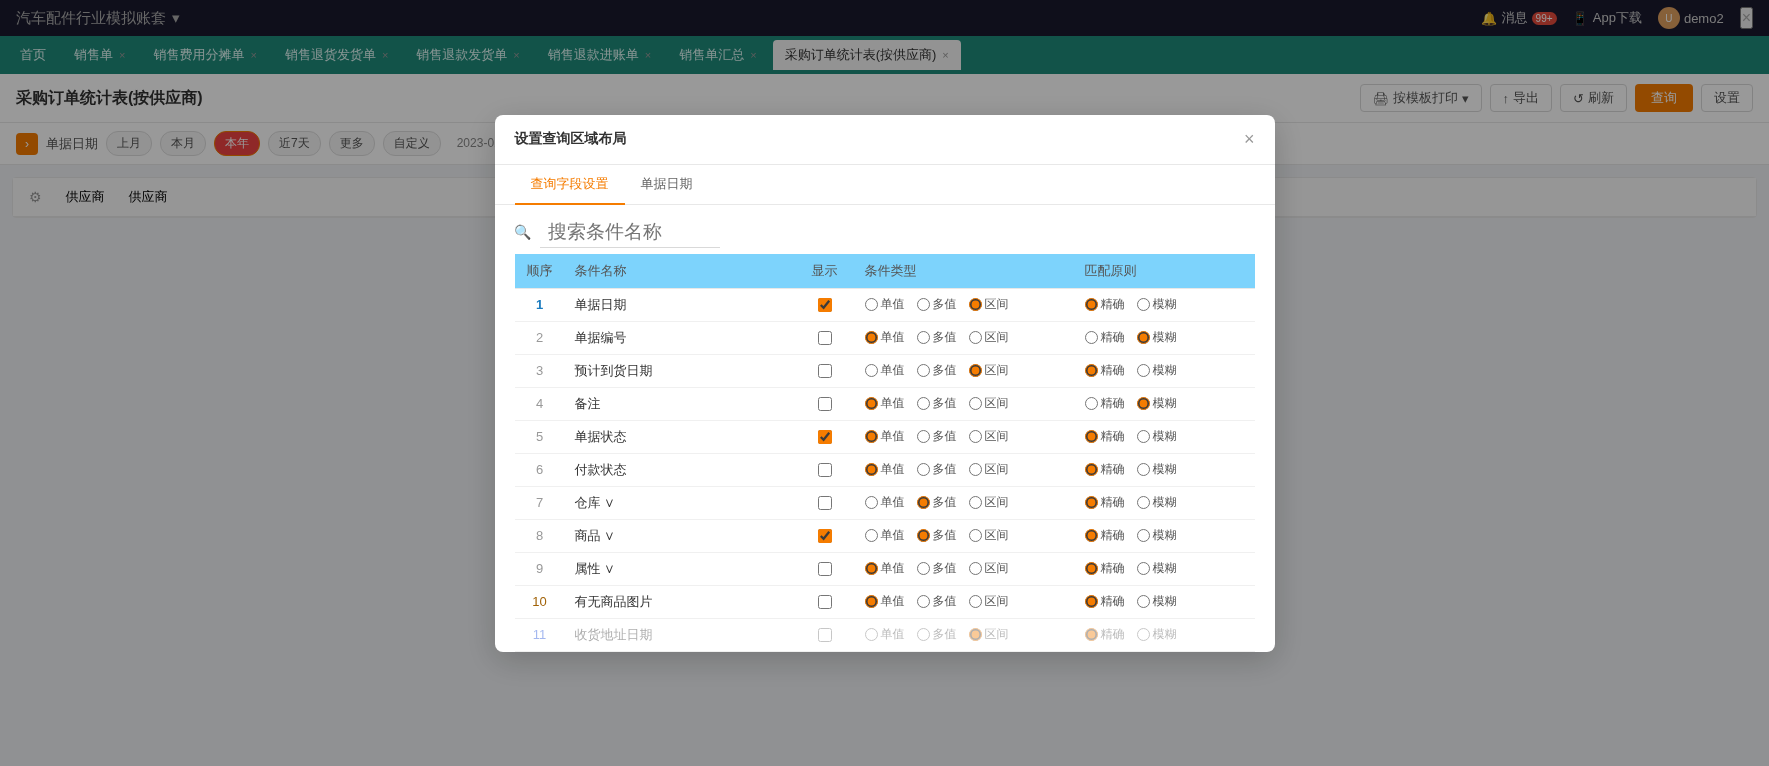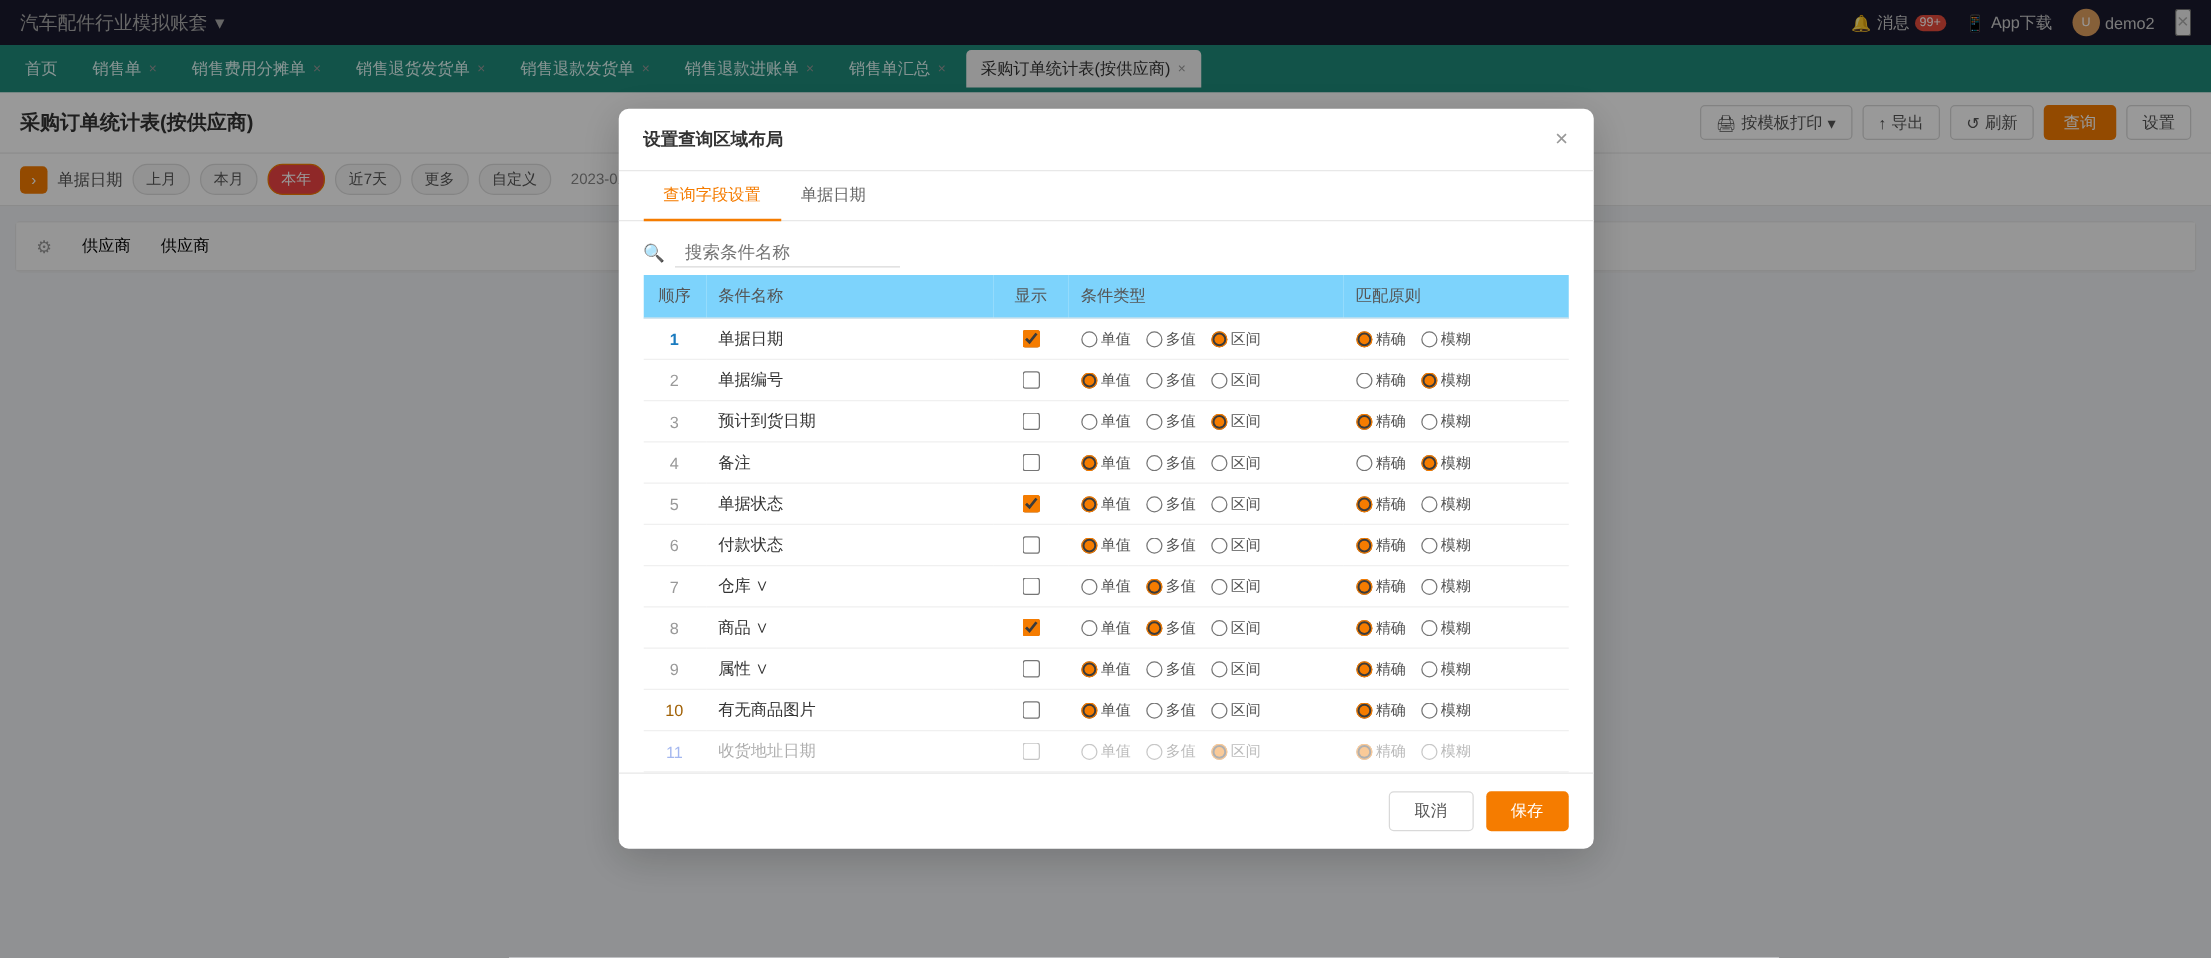--- a/index.html
+++ b/index.html
@@ -175,21 +175,21 @@
       padding: 12px 20px 6px;
       display: flex;
       align-items: center;
       gap: 8px;
     }
     .dialog-search input {
       border: none;
       border-bottom: 1px solid #d9d9d9;
       outline: none;
       padding: 4px 8px;
-      font-size: 14px;
+      font-size: 19px;
       width: 180px;
       color: #333;
     }
     .search-icon-small { color: #aaa; font-size: 14px; }
 
     
     .config-table {
       flex: 1;
       overflow-y: auto;
       padding: 0 20px;
@@ -793,18 +793,14 @@
                     <input type="radio" name="match-10" style="">
                     <span>模糊</span>
                   </label>
                 </div>
               </td>
             </tr>
           </tbody>
       </table>
     </div>
 
-    <div class="dialog-footer">
-      <button class="btn-cancel">取消</button>
-      <button class="btn-save">保存</button>
-    </div>
   </div>
 </div>
 
 </body></html>

